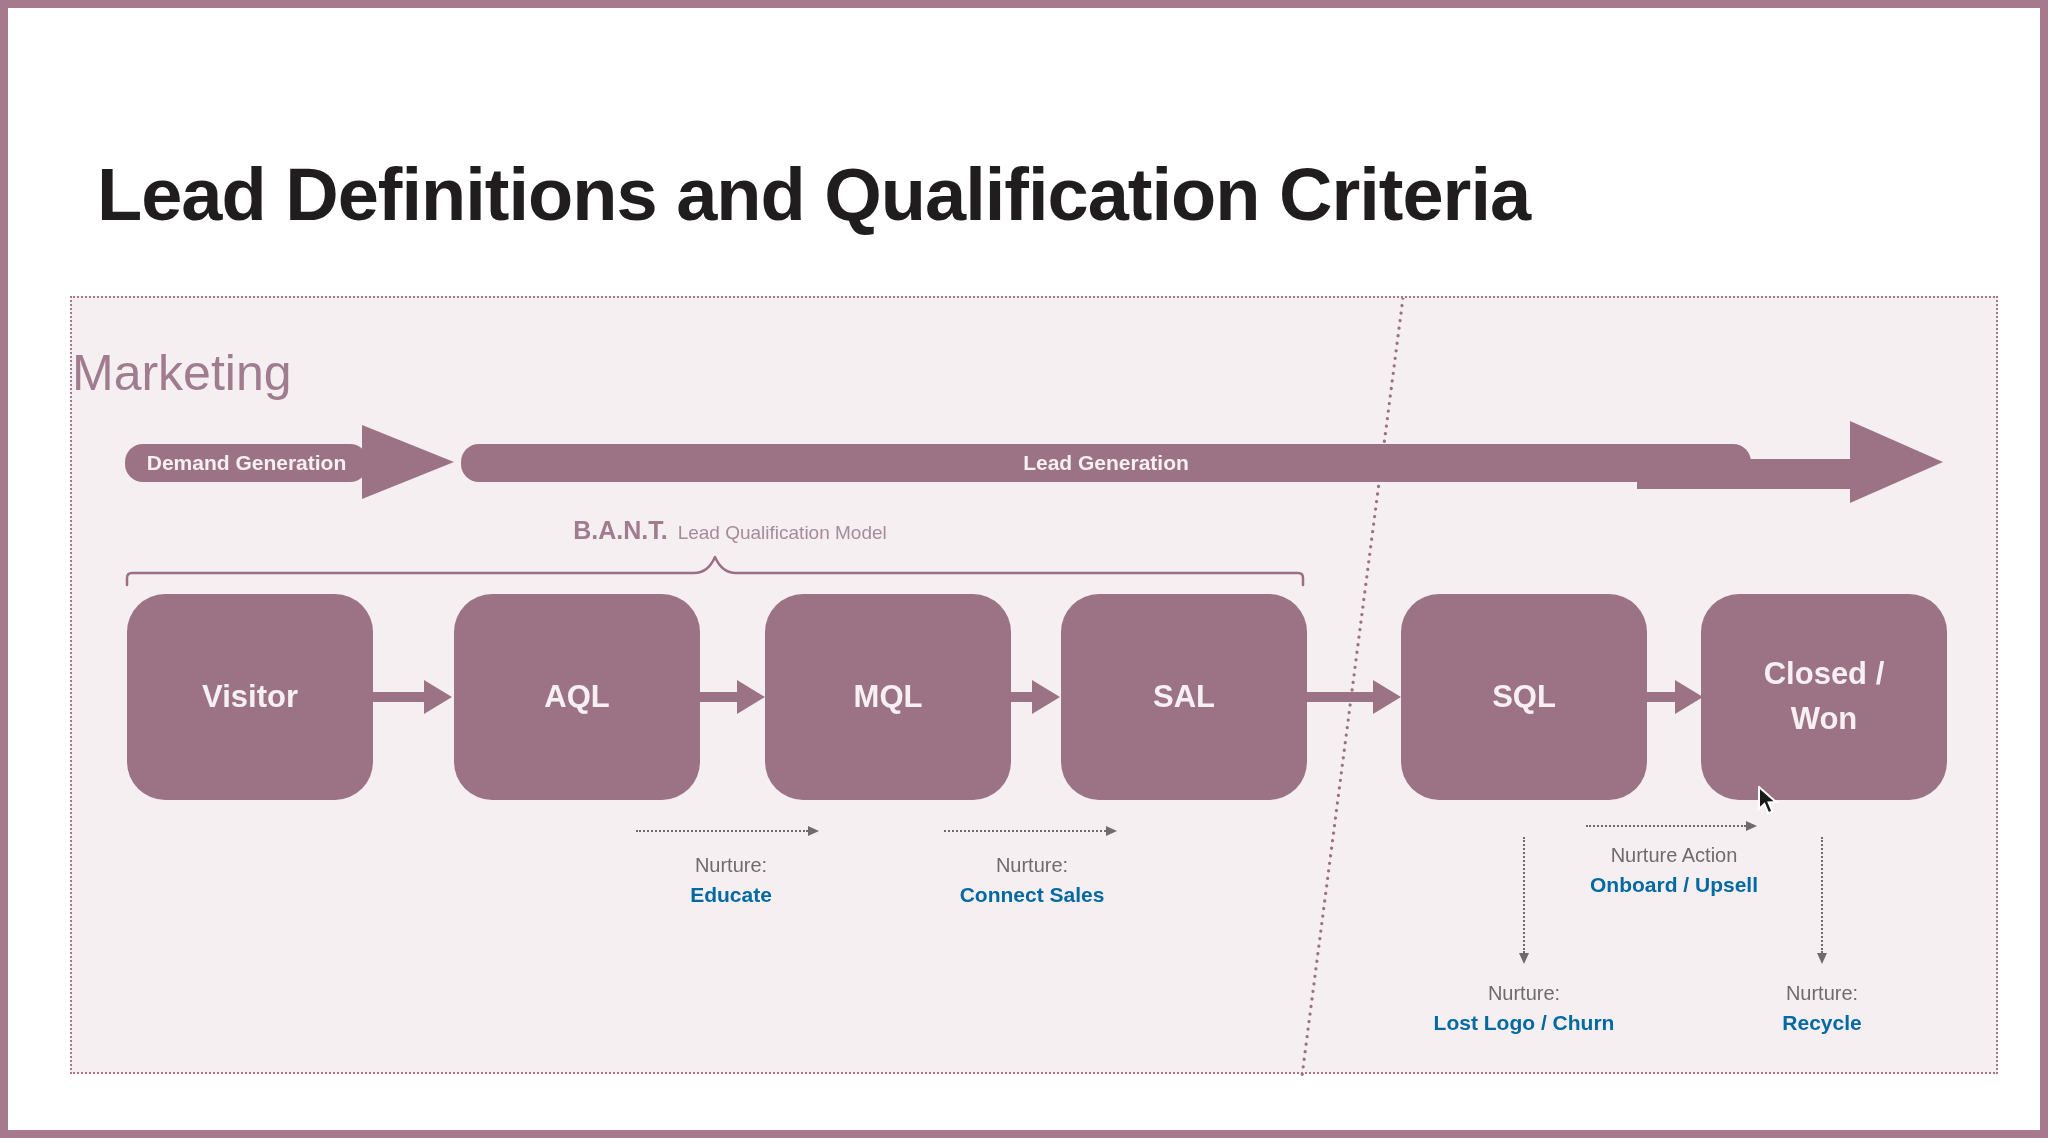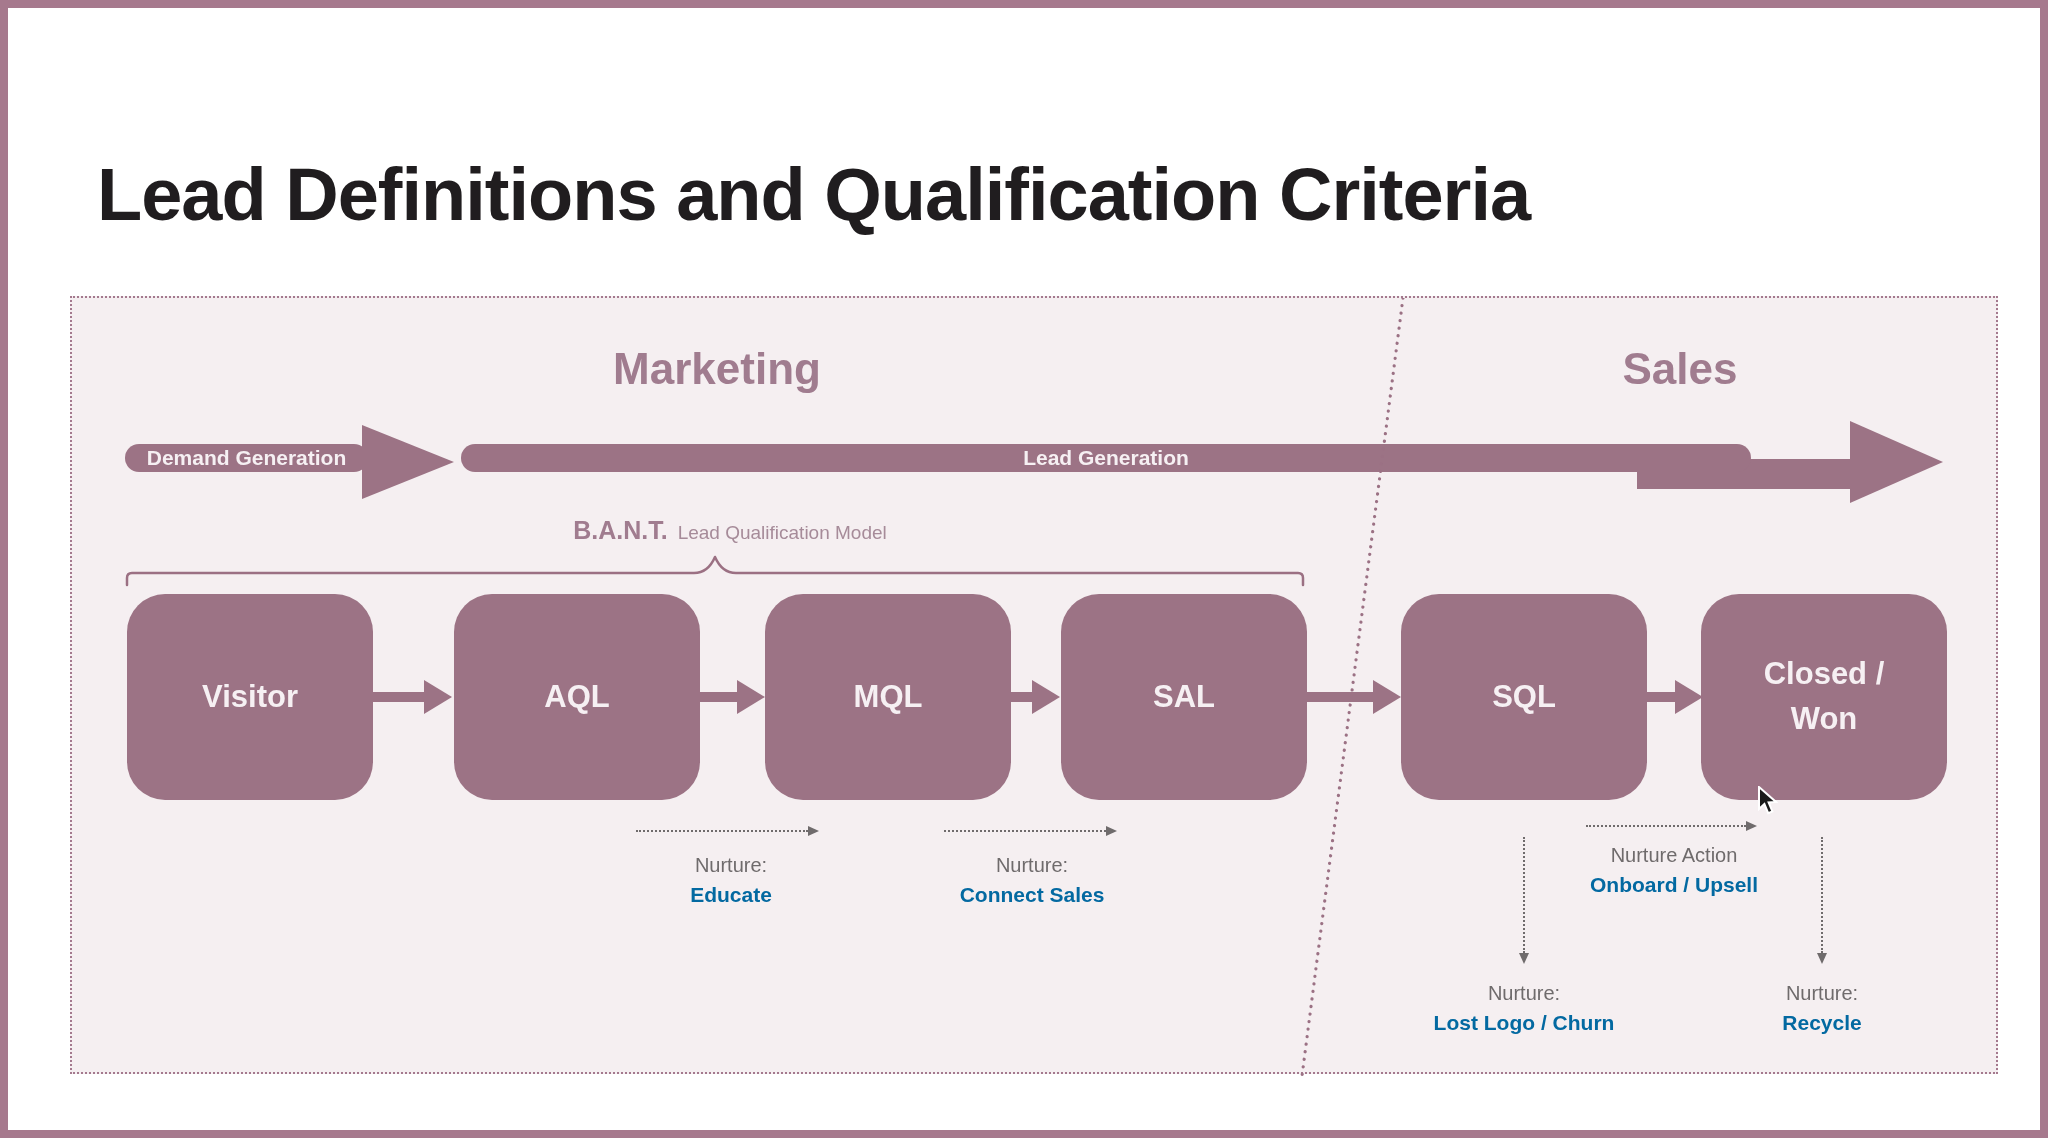--- a/index.html
+++ b/index.html
@@ -20,30 +20,30 @@
     margin-top:32px;
   }
   .panel{
     position:absolute;left:62px;top:288px;width:1928px;height:778px;
     box-sizing:border-box;
     background:var(--panel-bg,#f5eff1);
     border:2px dotted var(--panel-border,#a4798e);
   }
   .section-heading{
     position:absolute;top:46px;
-    font-size:44px;font-weight:700;
+    font-size:50px;font-weight:400;
     color:var(--accent-heading,#a07c8f);
-    text-align:center;
+    text-align:left;
   }
   .section-heading.marketing{left:0;width:1290px;}
   .section-heading.sales{left:1290px;width:636px;}
 
   
   .flow-rect{
-    position:absolute;height:28px;border-radius:18px;
+    position:absolute;height:38px;border-radius:18px;
     background:var(--accent,#9c7385);
     display:flex;align-items:center;justify-content:center;
     color:#f6f0f3;font-size:21px;font-weight:700;
   }
   .flow-rect.demand{left:53px;top:146px;width:243px;}
   .flow-rect.lead{left:389px;top:146px;width:1290px;}
   .flow-head{
     position:absolute;width:0;height:0;
   }
   .flow-head.demand{
@@ -122,21 +122,20 @@
 </head>
 <body>
 
 <div class="stage">
 
   <div class="page-title">Lead Definitions and Qualification Criteria</div>
 
   <div class="panel">
 
     <div class="section-heading marketing">Marketing</div>
-    <div class="section-heading sales">Sales</div>
 
     <div class="flow-rect demand">
       <span>Demand Generation</span>
     </div>
     <div class="flow-head demand"></div>
 
     <div class="flow-shaft lead"></div>
     <div class="flow-rect lead">
       <span>Lead Generation</span>
     </div>

